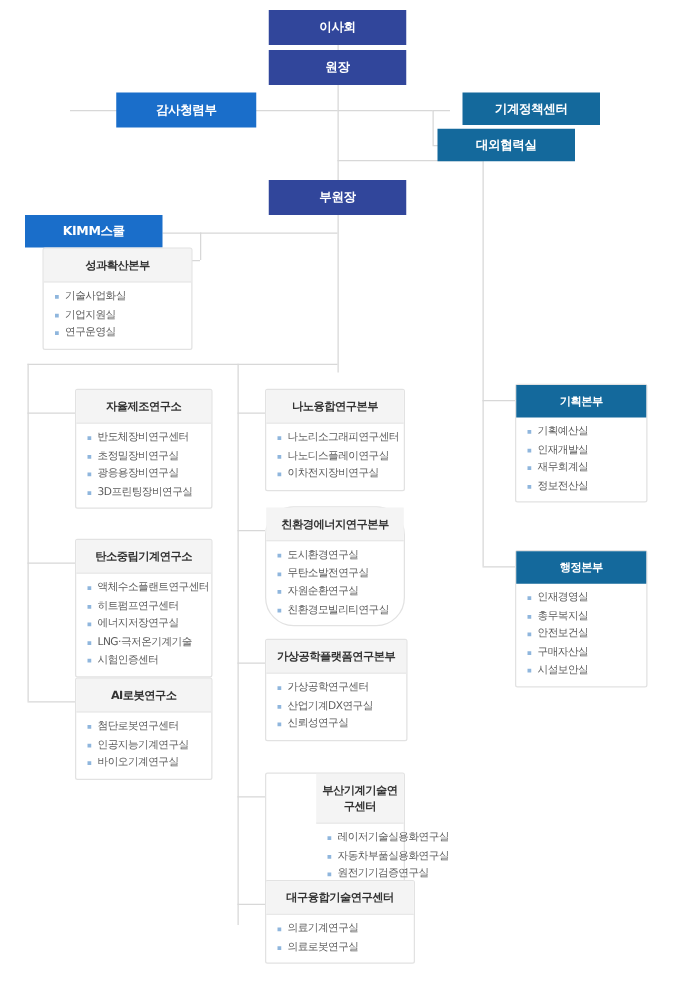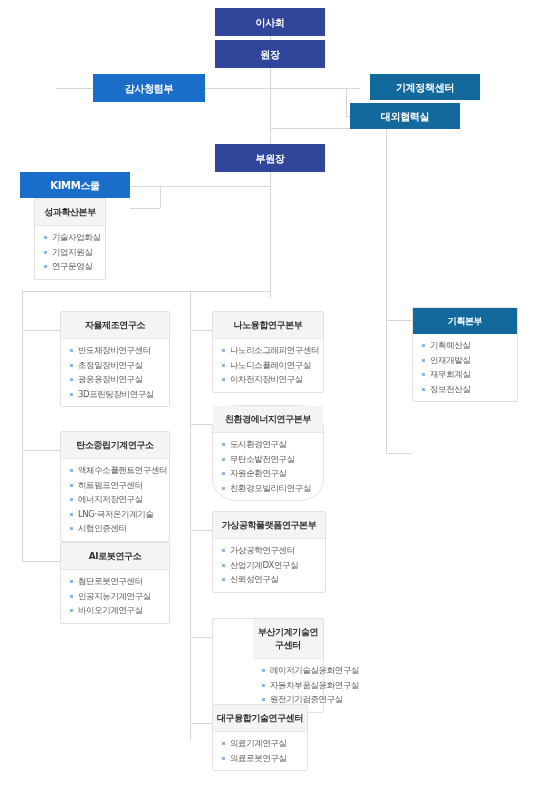--- a/index.html
+++ b/index.html
@@ -159,21 +159,21 @@
   </div>
 
   <div class="box box-navy" style="left:215px; top:144px; width:110px; height:28px; font-size:10px;">
     <span>부원장</span>
   </div>
 
   <div class="box box-blue" style="left:20px; top:172px; width:110px; height:26px; font-size:10px;">
     <span>KIMM스쿨</span>
   </div>
 
-  <div class="card" style="left:34px; top:198px; width:72px;">
+  <div class="card" style="left:34px; top:198px; width:120px;">
     <div class="card-head">성과확산본부</div>
     <div class="card-body">
       <ul>
         <li>기술사업화실</li>
         <li>기업지원실</li>
         <li>연구운영실</li>
       </ul>
     </div>
   </div>
 
@@ -251,21 +251,21 @@
     <div class="card-head">부산기계기술연구센터</div>
     <div class="card-body">
       <ul>
         <li>레이저기술실용화연구실</li>
         <li>자동차부품실용화연구실</li>
         <li>원전기기검증연구실</li>
       </ul>
     </div>
   </div>
 
-  <div class="card" style="left:212px; top:704px; width:96px;">
+  <div class="card" style="left:212px; top:704px; width:120px;">
     <div class="card-head">대구융합기술연구센터</div>
     <div class="card-body">
       <ul>
         <li>의료기계연구실</li>
         <li>의료로봇연구실</li>
       </ul>
     </div>
   </div>
 
   <div class="card" style="left:412px; top:307px; width:106px;">
@@ -273,14 +273,26 @@
     <div class="card-body">
       <ul>
         <li>기획예산실</li>
         <li>인재개발실</li>
         <li>재무회계실</li>
         <li>정보전산실</li>
       </ul>
     </div>
   </div>
 
+  <div class="card" style="left:412px; top:440px; width:106px;">
+    <div class="card-head teal">행정본부</div>
+    <div class="card-body">
+      <ul>
+        <li>인재경영실</li>
+        <li>총무복지실</li>
+        <li>안전보건실</li>
+        <li>구매자산실</li>
+        <li>시설보안실</li>
+      </ul>
+    </div>
+  </div>
 
 </div>
 
 </body></html>

